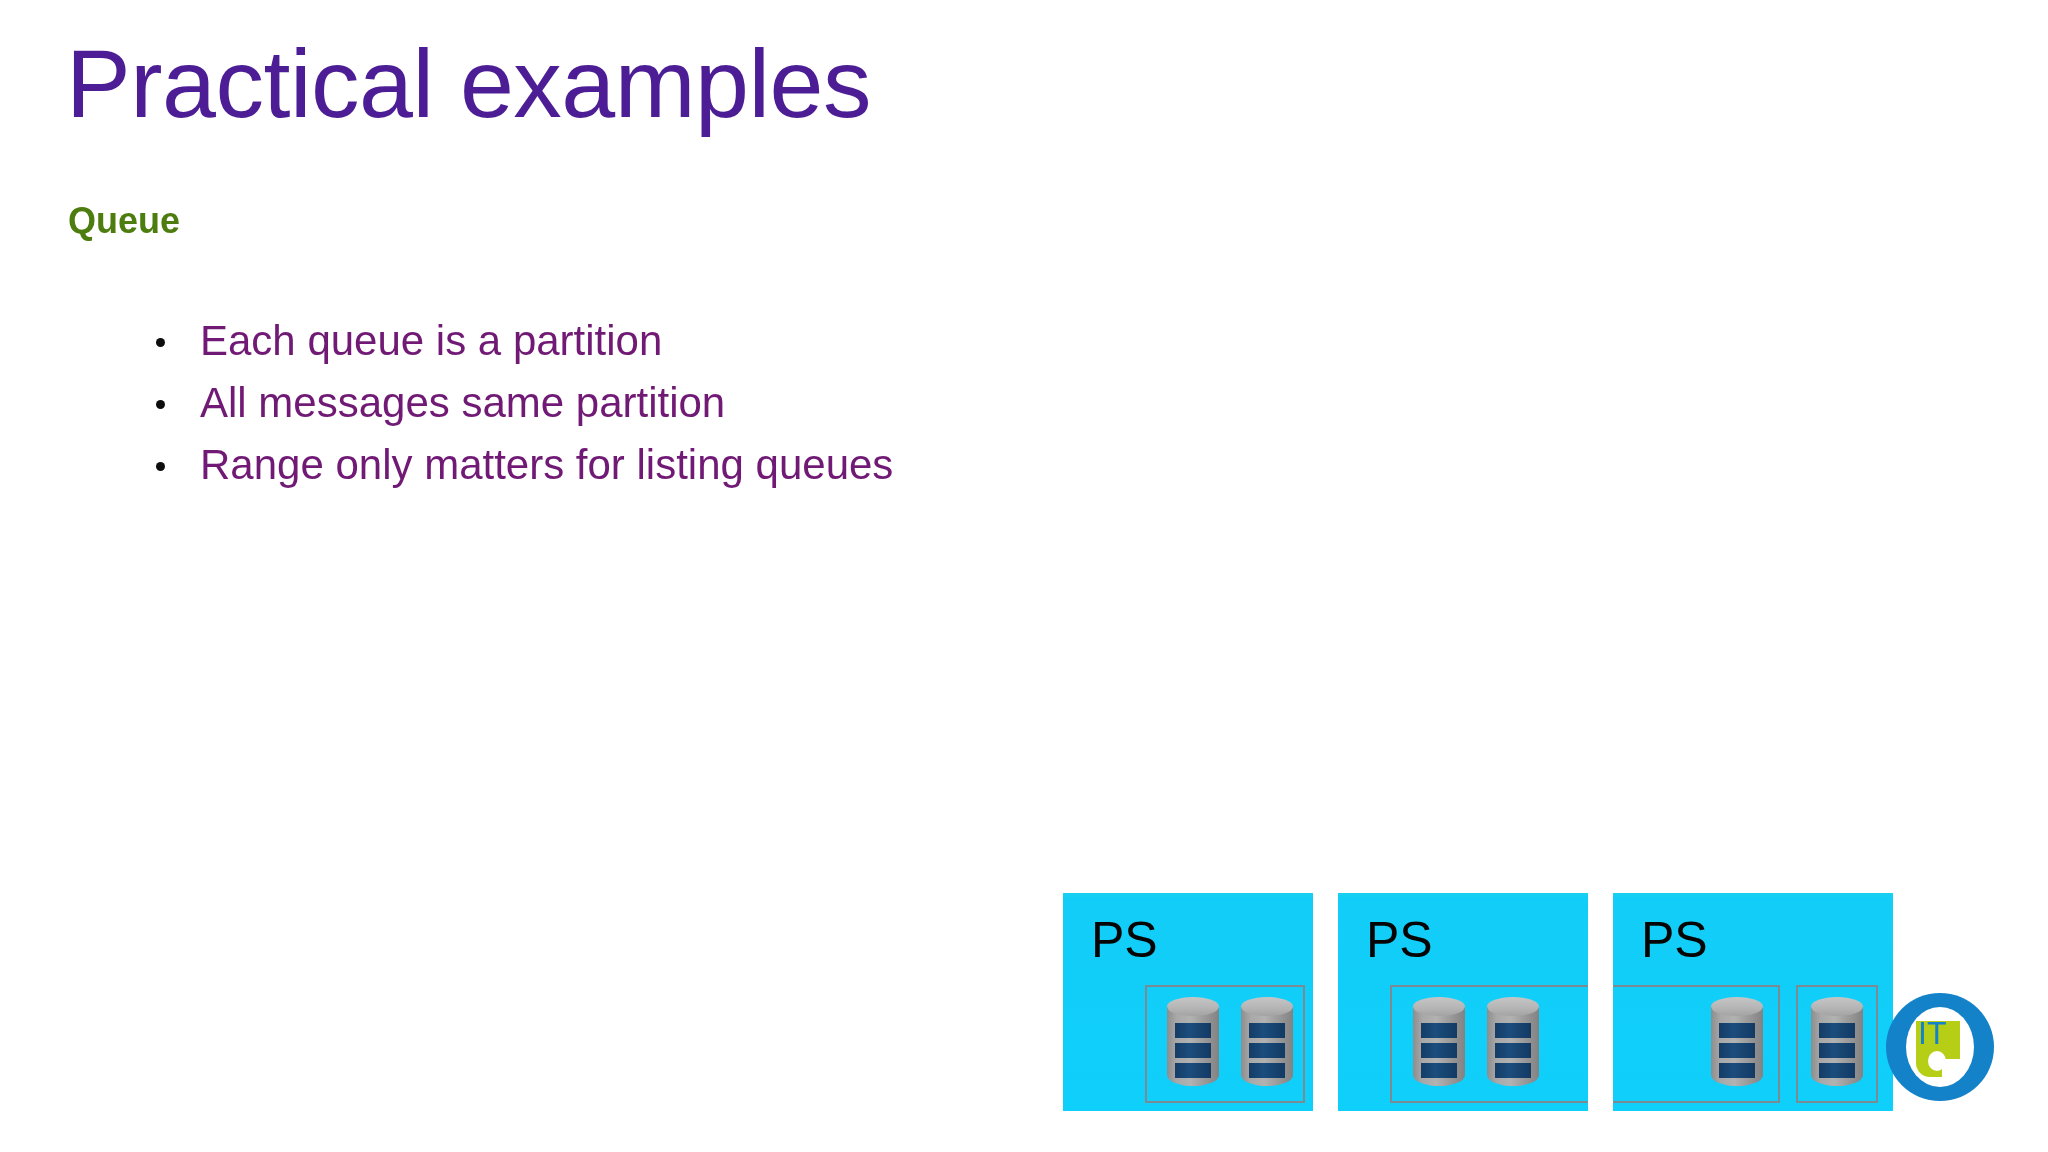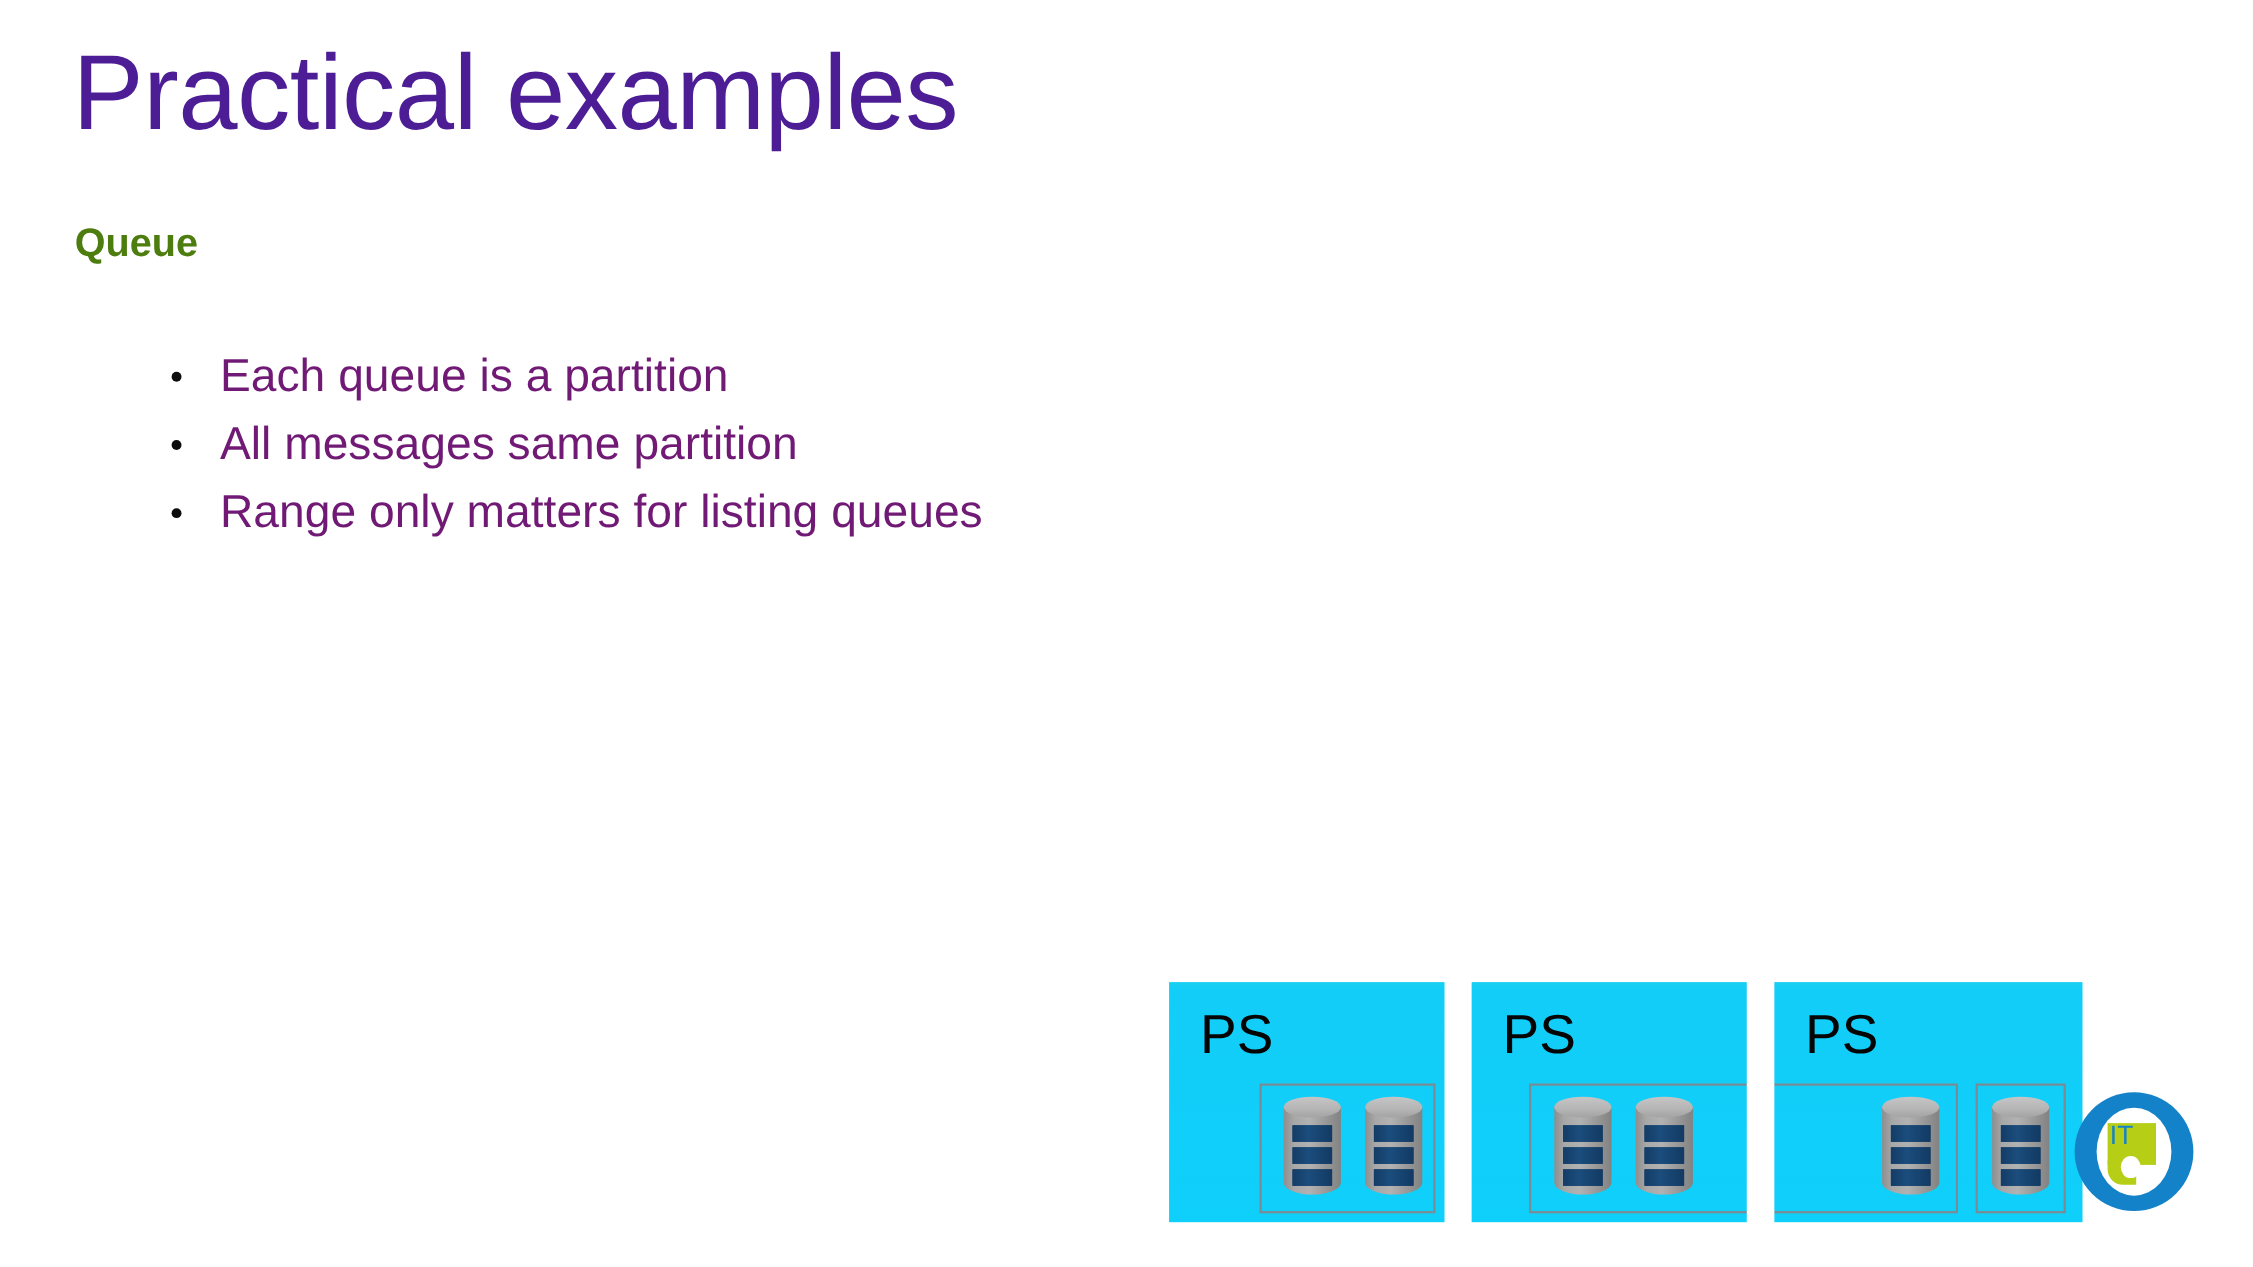--- a/index.html
+++ b/index.html
@@ -223,21 +223,21 @@
     width: 18px;
     height: 20px;
     border-radius: 50%;
     background: #ffffff;
   }
   .logo .it-text {
     position: absolute;
     left: 32px;
     top: 27px;
     width: 44px;
-    font-size: 24px;
+    font-size: 32px;
     line-height: 26px;
     font-weight: 400;
     color: #1482c8;
     letter-spacing: 0px;
     text-align: left;
   }
 </style>
 </head>
 <body>
 

